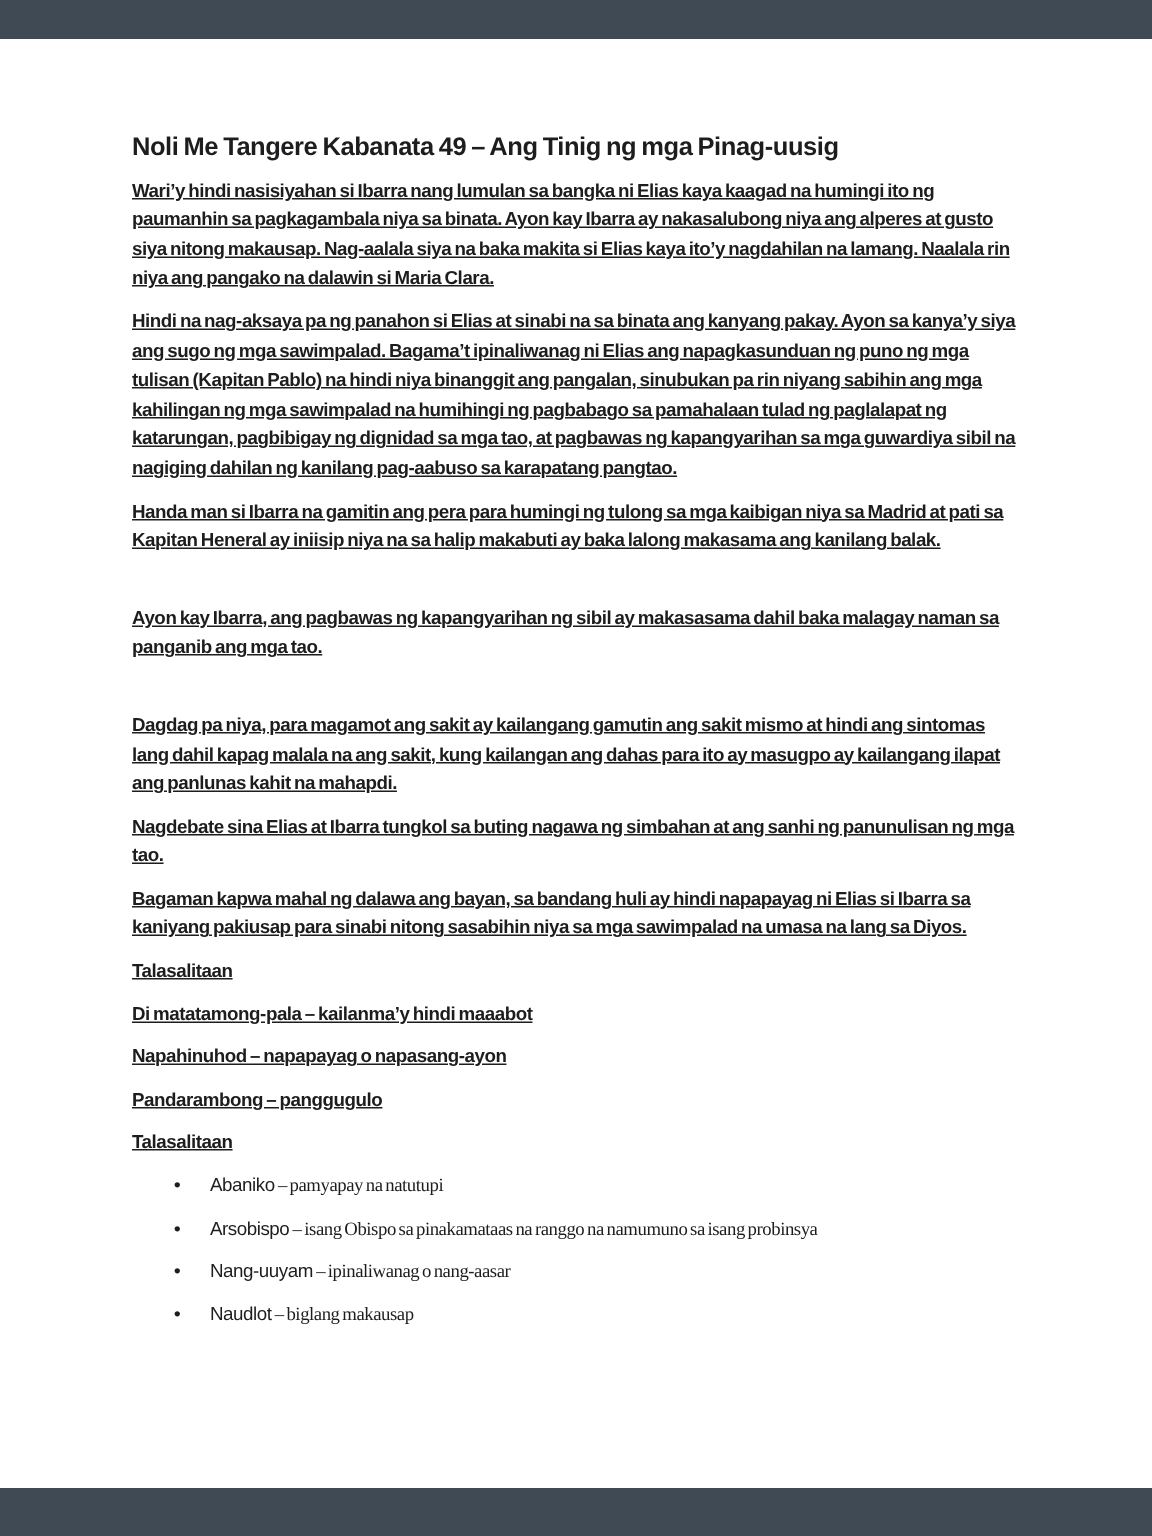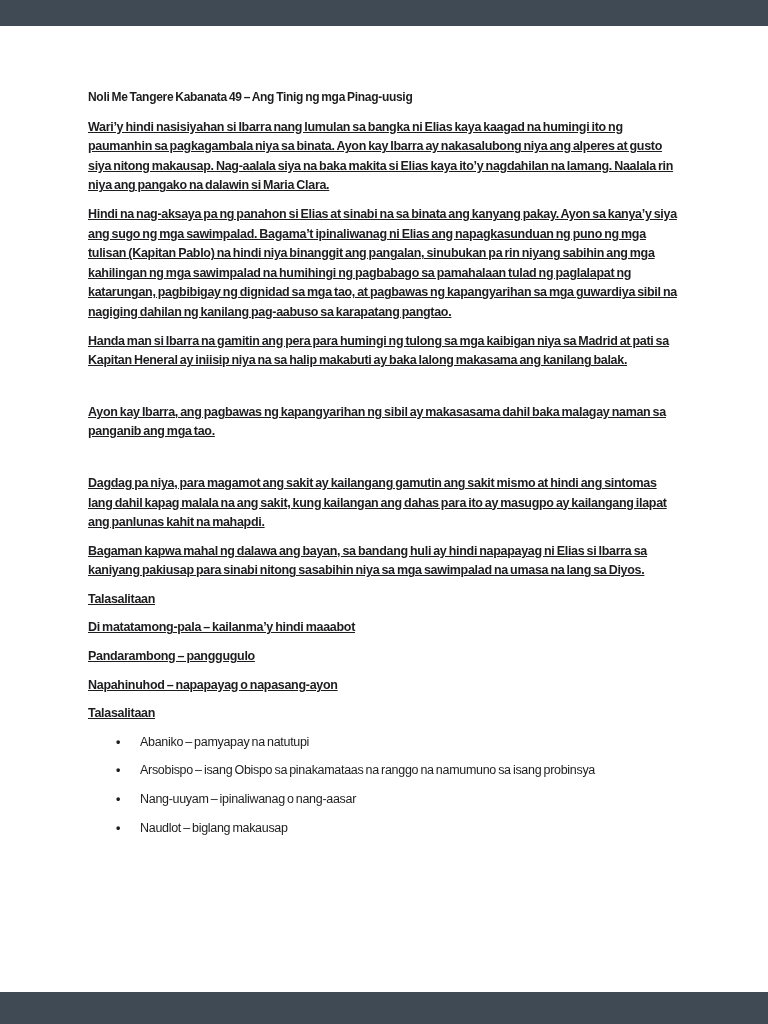--- a/index.html
+++ b/index.html
@@ -36,21 +36,21 @@
   }
   .doc {
     color: var(--text-color, #1d1d1f);
     font-size: 12.5px;
     line-height: 19.6px;
     font-weight: 700;
     letter-spacing: -0.3px;
     word-spacing: -1px;
   }
   .doc-title {
-    font-size: 12px;
+    font-size: 17px;
     font-weight: 700;
     margin: 0 0 10px 0;
   }
   .doc-para, .doc-heading {
     margin: 0 0 9px 0;
     text-decoration: underline;
   }
   .doc-spacer {
     height: 23px;
   }
@@ -59,42 +59,43 @@
     align-items: flex-start;
     margin: 0 0 9px 0;
   }
   .bullet-dot {
     flex: 0 0 24px;
     margin-left: 28px;
     font-weight: 700;
   }
   .bullet-text { flex: 1 1 auto; }
   .b-term { font-weight: 400; }
-  .b-def  { font-weight: 400; }
+  .b-def  { font-weight: 400; font-family: Liberation Serif, serif; }
 </style>
 </head>
 <body>
 
 <div class="stage">
   <div class="letterbox-top"></div>
   <div class="paper">
     <div class="doc" id="doc-content">
         <h1 class="doc-title">Noli Me Tangere Kabanata 49 – Ang Tinig ng mga Pinag-uusig</h1>
         <p class="doc-para">Wari’y hindi nasisiyahan si Ibarra nang lumulan sa bangka ni Elias kaya kaagad na humingi ito ng paumanhin sa pagkagambala niya sa binata. Ayon kay Ibarra ay nakasalubong niya ang alperes at gusto siya nitong makausap. Nag-aalala siya na baka makita si Elias kaya ito’y nagdahilan na lamang. Naalala rin niya ang pangako na dalawin si Maria Clara.</p>
         <p class="doc-para">Hindi na nag-aksaya pa ng panahon si Elias at sinabi na sa binata ang kanyang pakay. Ayon sa kanya’y siya ang sugo ng mga sawimpalad. Bagama’t ipinaliwanag ni Elias ang napagkasunduan ng puno ng mga tulisan (Kapitan Pablo) na hindi niya binanggit ang pangalan, sinubukan pa rin niyang sabihin ang mga kahilingan ng mga sawimpalad na humihingi ng pagbabago sa pamahalaan tulad ng paglalapat ng katarungan, pagbibigay ng dignidad sa mga tao, at pagbawas ng kapangyarihan sa mga guwardiya sibil na nagiging dahilan ng kanilang pag-aabuso sa karapatang pangtao.</p>
         <p class="doc-para">Handa man si Ibarra na gamitin ang pera para humingi ng tulong sa mga kaibigan niya sa Madrid at pati sa Kapitan Heneral ay iniisip niya na sa halip makabuti ay baka lalong makasama ang kanilang balak.</p>
         <div class="doc-spacer"></div>
         <p class="doc-para">Ayon kay Ibarra, ang pagbawas ng kapangyarihan ng sibil ay makasasama dahil baka malagay naman sa panganib ang mga tao.</p>
         <div class="doc-spacer"></div>
         <p class="doc-para">Dagdag pa niya, para magamot ang sakit ay kailangang gamutin ang sakit mismo at hindi ang sintomas lang dahil kapag malala na ang sakit, kung kailangan ang dahas para ito ay masugpo ay kailangang ilapat ang panlunas kahit na mahapdi.</p>
+        <p class="doc-para">Nagdebate sina Elias at Ibarra tungkol sa buting nagawa ng simbahan at ang sanhi ng panunulisan ng mga tao.</p>
         <p class="doc-para">Bagaman kapwa mahal ng dalawa ang bayan, sa bandang huli ay hindi napapayag ni Elias si Ibarra sa kaniyang pakiusap para sinabi nitong sasabihin niya sa mga sawimpalad na umasa na lang sa Diyos.</p>
         <p class="doc-heading">Talasalitaan</p>
         <p class="doc-para">Di matatamong-pala – kailanma’y hindi maaabot</p>
+        <p class="doc-para">Napahinuhod – napapayag o napasang-ayon</p>
         <p class="doc-para">Pandarambong – panggugulo</p>
-        <p class="doc-para">Napahinuhod – napapayag o napasang-ayon</p>
         <p class="doc-heading">Talasalitaan</p>
         <div class="bullet-item">
           <span class="bullet-dot">•</span>
           <span class="bullet-text"><span class="b-term">Abaniko</span> <span class="b-def">– pamyapay na natutupi</span></span>
         </div>
         <div class="bullet-item">
           <span class="bullet-dot">•</span>
           <span class="bullet-text"><span class="b-term">Arsobispo</span> <span class="b-def">– isang Obispo sa pinakamataas na ranggo na namumuno sa isang probinsya</span></span>
         </div>
         <div class="bullet-item">

